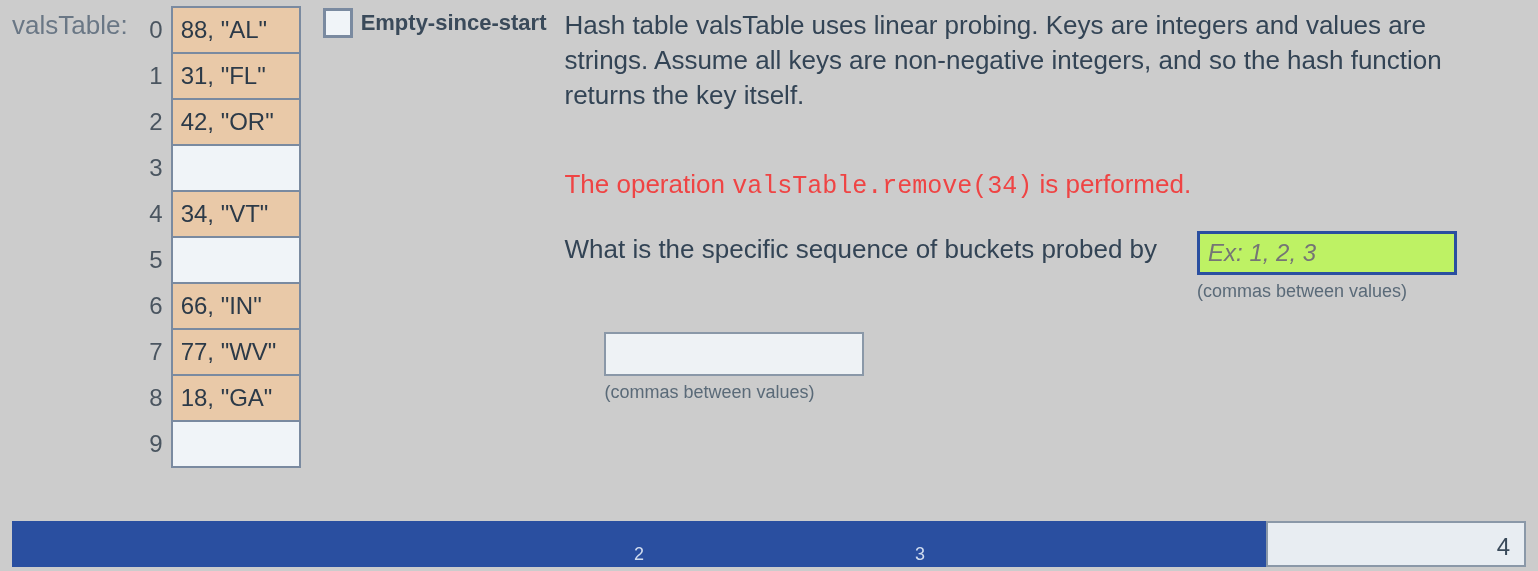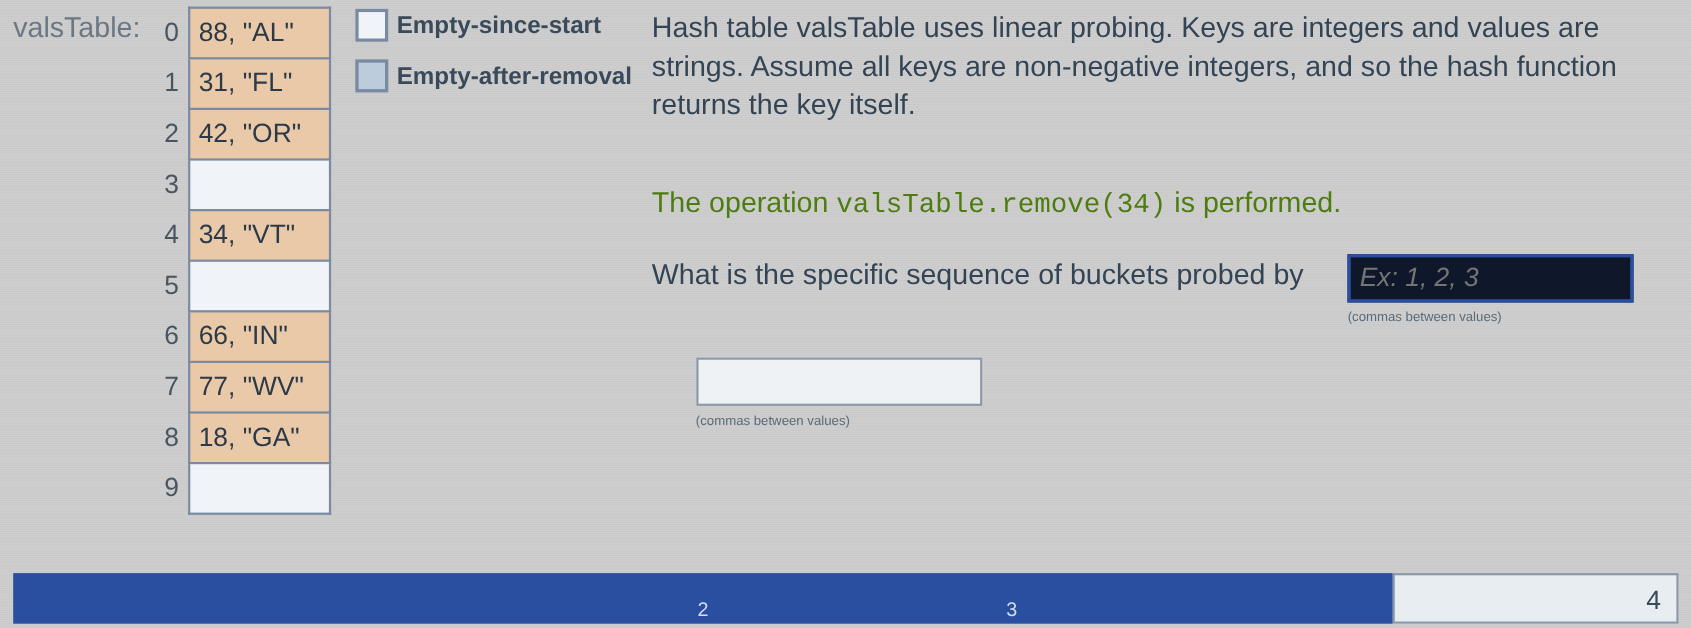--- a/index.html
+++ b/index.html
@@ -27,30 +27,30 @@
 
   .legend { margin-left:4px; padding-top:2px;font-weight:bold; }
   .legend-item { display:flex; align-items:center; gap:8px; margin-bottom:16px; font-size:22px; color:#3a4a5a;}
   .swatch { width:30px; height:30px; border:3px solid #7a8aa0; display:inline-block; }
   .sw-start{ background:#f0f4f8;}
   .sw-removed{ background:#bcccdc;}
   .sw-occ{ background:#e9c9a8;}
 
   .content { flex:1; padding-top:2px; }
   .intro { font-size:26px; color:#334455; line-height:1.35; max-width:880px; }
-  .op-line { font-size:26px; color:#4d7c0f; margin-top:56px; }
+  .op-line { font-size:26px; color:#ef4444; margin-top:56px; }
   .q-block { display:flex; align-items:flex-start; margin-top:30px; }
   .q-text { font-size:26px; color:#334455; line-height:1.4; max-width:700px;text-align:center;}
   .answer-col { margin-left:40px; }
   .answer-input {
-    width:260px; height:44px; border:3px solid #2a4fa0; background:#0f172a;
+    width:260px; height:44px; border:3px solid #2a4fa0; background:#bef264;
     font-size:24px; padding:4px 8px; color:#6a7785; font-style:italic;
   }
   .answer-input.plain { border:2px solid #8a98a8; background:#eef2f5; font-style:normal;}
-  .hint { font-size:12px; color:#5a6a78; margin-top:6px; }
+  .hint { font-size:18px; color:#5a6a78; margin-top:6px; }
   code, .mono { font-family: "Courier New", monospace; font-size:25px; }
 
   .footer {
     position:absolute; left:12px; right:12px; bottom:4px; height:46px;
     display:flex; align-items:stretch;
   }
   .progress {
     flex:1; background:#2a4fa0; position:relative; display:flex;
     color:#cfd8e6; align-items:center;
   }
@@ -113,24 +113,20 @@
           <td class="bucket-cell empty-start"></td>
         </tr>
       </tbody>
   </table>
 
   <div class="legend">
     <div class="legend-item">
       <span class="swatch sw-start"></span>
       <span>Empty-since-start</span>
     </div>
-    <div class="legend-item">
-      <span class="swatch sw-removed"></span>
-      <span>Empty-after-removal</span>
-    </div>
   </div>
 
   <div class="content">
     <div class="intro">Hash table valsTable uses linear probing. Keys are integers and values are strings. Assume all keys are non-negative integers, and so the hash function returns the key itself.</div>
 
     <div class="op-line">
       <span>The operation </span><span class="mono">valsTable.remove(34)</span><span> is performed.</span>
     </div>
 
     <div class="q-block">

